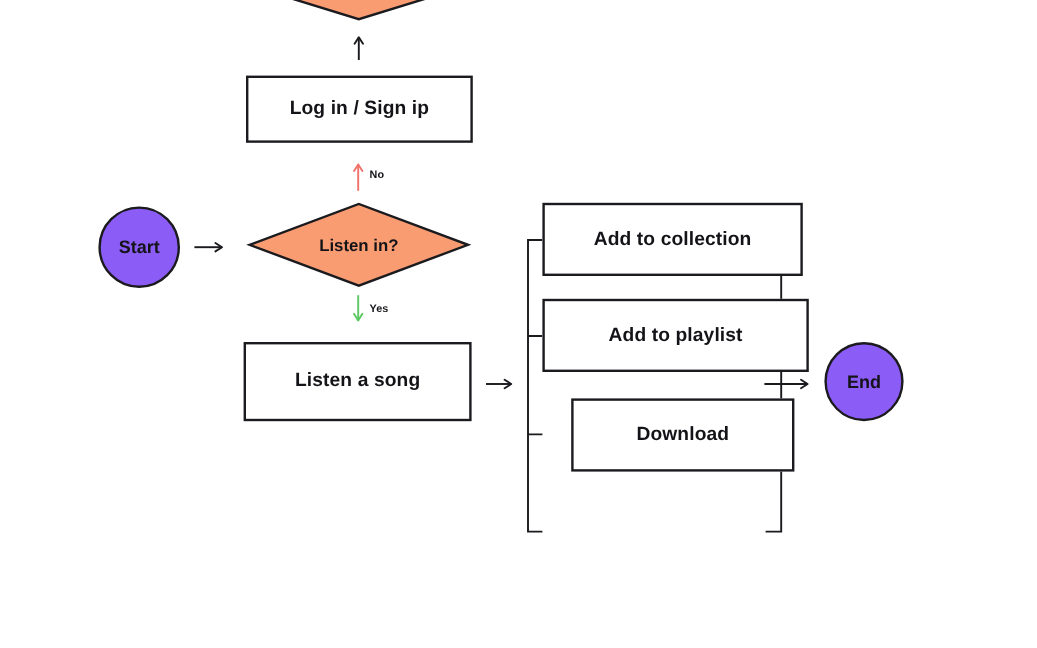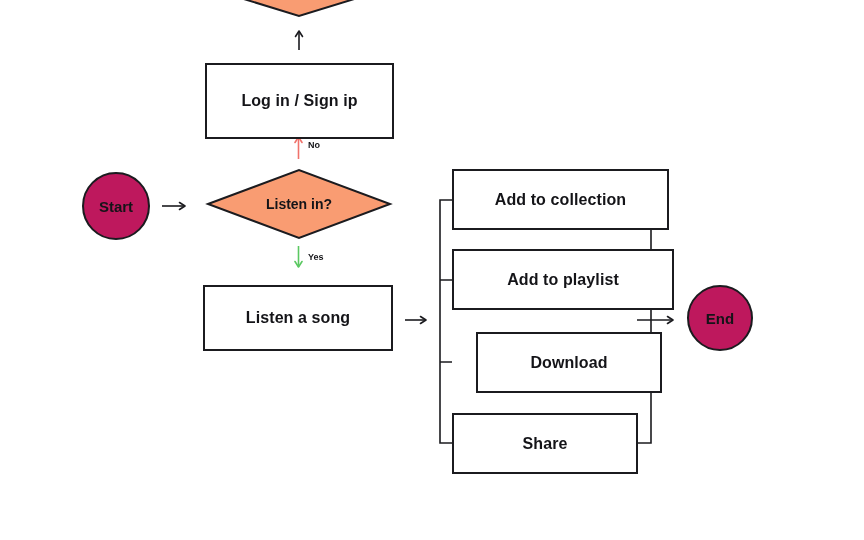--- a/index.html
+++ b/index.html
@@ -28,21 +28,21 @@
     background: #ffffff;
   }
   .box {
     border: 2px solid #1b1b1f;
     font-size: 16px;
     letter-spacing: 0.1px;
   }
   .circle {
     border: 2px solid #1b1b1f;
     border-radius: 50%;
-    background: #be185d;
+    background: #8b5cf6;
     font-size: 15px;
   }
   .dlabel {
     position: absolute;
     display: flex;
     align-items: center;
     justify-content: center;
     font-weight: 700;
     font-size: 14px;
     pointer-events: none;
@@ -87,38 +87,35 @@
     <path d="M638,200 H651 V443 H638" fill="none" stroke="#1b1b1f" stroke-width="1.6"></path>
   </svg>
 
   <div class="node circle" style="left:82px; top:172px; width:68px; height:68px;">
     <span>Start</span>
   </div>
   <div class="node circle" style="left:687px; top:285px; width:66px; height:66px;">
     <span>End</span>
   </div>
 
-  <div class="node box" style="left:205px; top:63px; width:189px; height:76px;">
+  <div class="node box" style="left:205px; top:63px; width:189px; height:56px;">
     <span>Log in / Sign ip</span>
   </div>
   <div class="node box" style="left:203px; top:285px; width:190px; height:66px;">
     <span>Listen a song</span>
   </div>
 
   <div class="node box" style="left:452px; top:169px; width:217px; height:61px;">
     <span>Add to collection</span>
   </div>
   <div class="node box" style="left:452px; top:249px; width:222px; height:61px;">
     <span>Add to playlist</span>
   </div>
   <div class="node box" style="left:476px; top:332px; width:186px; height:61px;">
     <span>Download</span>
   </div>
-  <div class="node box" style="left:452px; top:413px; width:186px; height:61px;">
-    <span>Share</span>
-  </div>
 
   <div class="dlabel" style="left:208px; top:170px; width:182px; height:68px;">Listen in?</div>
 
   <div class="elabel" style="left:308px; top:141px;text-align:center;">No</div>
   <div class="elabel" style="left:308px; top:253px;">Yes</div>
 
 </div>
 
 </body></html>

